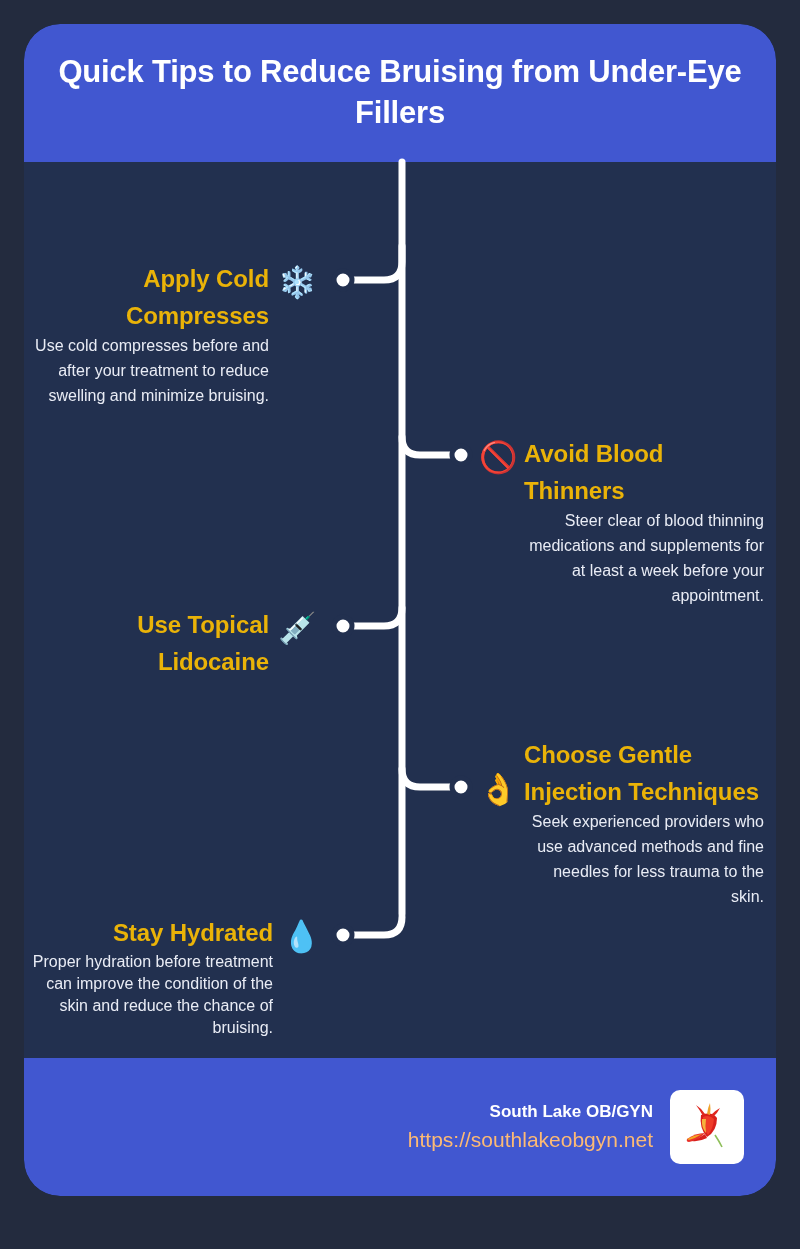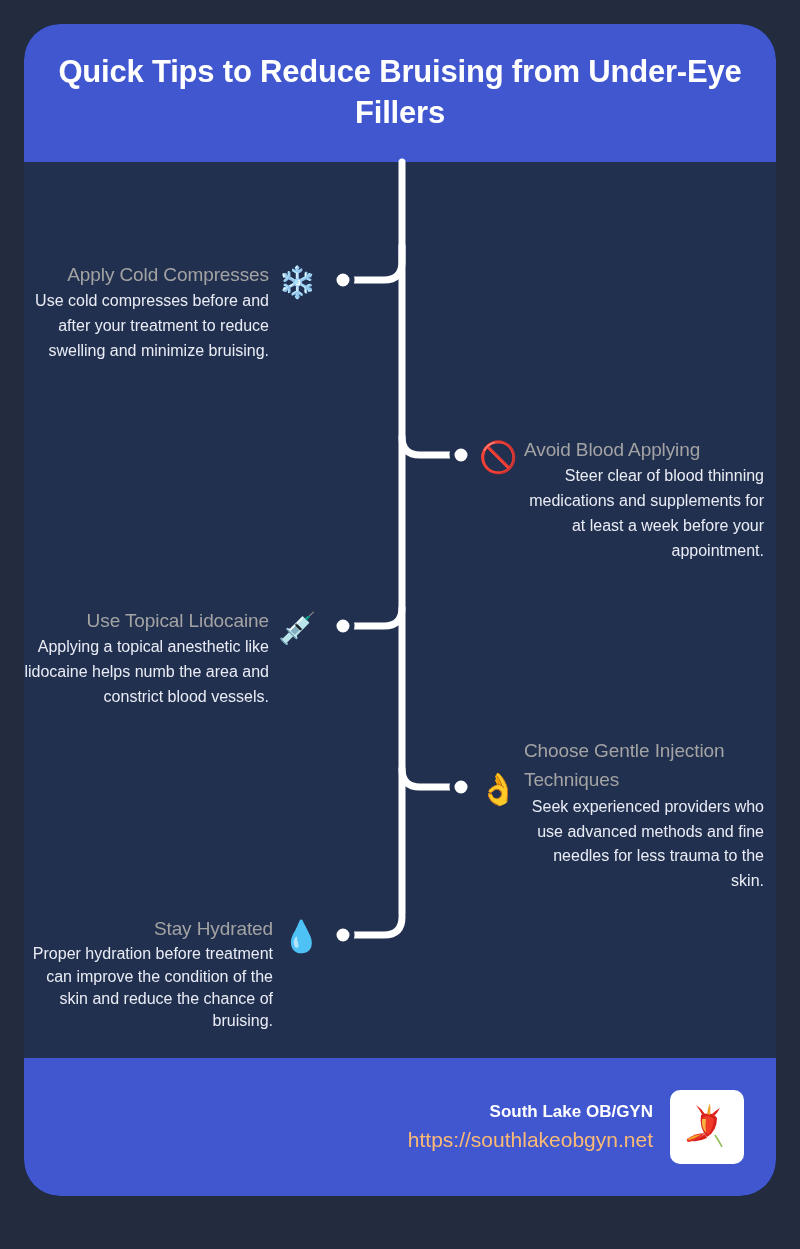--- a/index.html
+++ b/index.html
@@ -113,23 +113,23 @@
     align-items: flex-start;
   }
   .tip-left  { flex-direction: row; justify-content: flex-end; }
   .tip-right { flex-direction: row; justify-content: flex-start; }
 
   .tip-body { display: block; }
   .tip-left  .tip-body { text-align: right; }
   .tip-right .tip-body { text-align: left; }
 
   .tip-title {
-    color: #a3a3a3;
-    font-size: 19px;
-    font-weight: normal;
+    color: #eab308;
+    font-size: 24px;
+    font-weight: bold;
     line-height: 1.55;
     letter-spacing: -0.1px;
   }
   .tip-desc {
     color: #e9ecf5;
     font-size: 16px;
     line-height: 1.55;
     text-align: right;
   }
   .tip-desc.compact { line-height: 1.38; }
@@ -183,29 +183,28 @@
       <div class="tip-body">
         <div class="tip-title">Apply Cold Compresses</div>
         <div class="tip-desc">Use cold compresses before and after your treatment to reduce swelling and minimize bruising.</div>
       </div>
       <div class="tip-emoji">❄️</div>
     </div>
 
     <div class="tip tip-right" style="left:455px; top:411px; width:285px;">
       <div class="tip-emoji">🚫</div>
       <div class="tip-body">
-        <div class="tip-title">Avoid Blood Applying</div>
+        <div class="tip-title">Avoid Blood Thinners</div>
         <div class="tip-desc">Steer clear of blood thinning medications and supplements for at least a week before your appointment.</div>
       </div>
     </div>
 
     <div class="tip tip-left" style="left:0px; top:582px; width:290px;">
       <div class="tip-body">
         <div class="tip-title">Use Topical Lidocaine</div>
-        <div class="tip-desc">Applying a topical anesthetic like lidocaine helps numb the area and constrict blood vessels.</div>
       </div>
       <div class="tip-emoji">💉</div>
     </div>
 
     <div class="tip tip-right" style="left:455px; top:712px; width:285px;">
       <div class="tip-emoji" style="margin-top:38px;">👌</div>
       <div class="tip-body">
         <div class="tip-title">Choose Gentle Injection Techniques</div>
         <div class="tip-desc">Seek experienced providers who use advanced methods and fine needles for less trauma to the skin.</div>
       </div>

